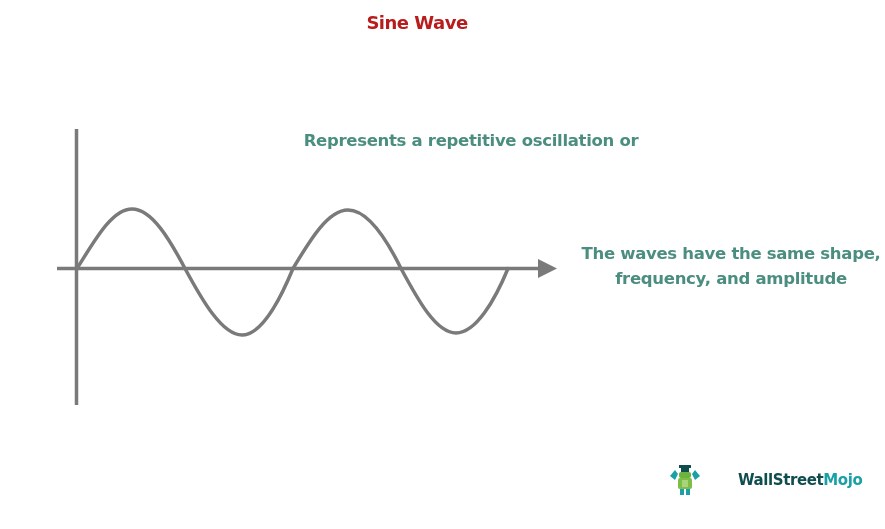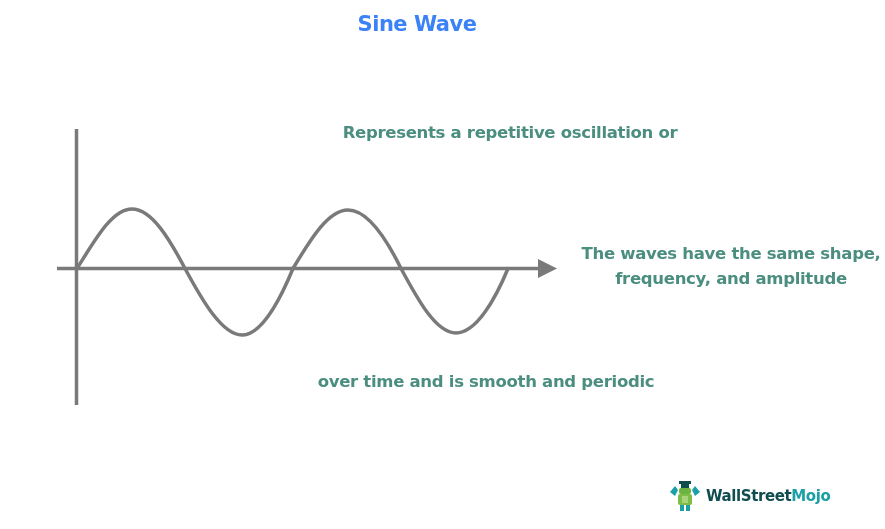--- a/index.html
+++ b/index.html
@@ -13,49 +13,50 @@
       position: relative;
       overflow: hidden;
       font-family: "DejaVu Sans", "Liberation Sans", sans-serif;
     }
     .title {
       position: absolute;
       left: 0;
       width: 834px;
       top: 12px;
       text-align: center;
-      font-size: 21px;
+      font-size: 18px;
       font-weight: bold;
-      color: #3b82f6;
+      color: #b91c1c;
       letter-spacing: -0.5px;
     }
     .annot {
       position: absolute;
       text-align: center;
       font-size: 16.5px;
       font-weight: bold;
       line-height: 25px;
       color: #4b8e80;
       letter-spacing: -0.3px;
     }
-    .annot-1 { left: 296px; width: 350px; top: 120px; margin-left: 39px; }
+    .annot-1 { left: 296px; width: 350px; top: 128px; }
     .annot-2 { left: 566px; width: 330px; top: 241px; }
     .annot-3 { left: 306px; width: 360px; top: 369px; }
     svg.wave {
       position: absolute;
       left: 0;
       top: 0;
     }
     .logo {
       position: absolute;
       left: 668px;
-      top: 480px;
+      top: 464px;
       display: flex;
       align-items: center;
       height: 32px;
+      gap: 32px;
     }
     .logo-icon {
       width: 34px;
       height: 32px;
       margin-right: 4px;
     }
     .logo-text {
       font-family: "DejaVu Sans", "Liberation Sans", sans-serif;
       font-weight: bold;
       font-size: 15px;
@@ -90,21 +91,20 @@
 <div class="annot annot-1">
   <div>Represents a repetitive oscillation or</div>
 </div>
 
 <div class="annot annot-2">
   <div>The waves have the same shape,</div>
   <div>frequency, and amplitude</div>
 </div>
 
 <div class="annot annot-3">
-  <div>over time and is smooth and periodic</div>
 </div>
 
 <div class="logo">
   <svg class="logo-icon" viewBox="0 0 34 32">
 
     <rect x="11" y="1" width="12" height="3" fill="#0f4d4f"></rect>
     <rect x="13" y="4" width="8" height="4" fill="#0f4d4f"></rect>
 
     <path d="M2,12 L7,6 L10,10 L7,16 Z" fill="#1aa0a6"></path>
     <path d="M32,12 L27,6 L24,10 L27,16 Z" fill="#1aa0a6"></path>

